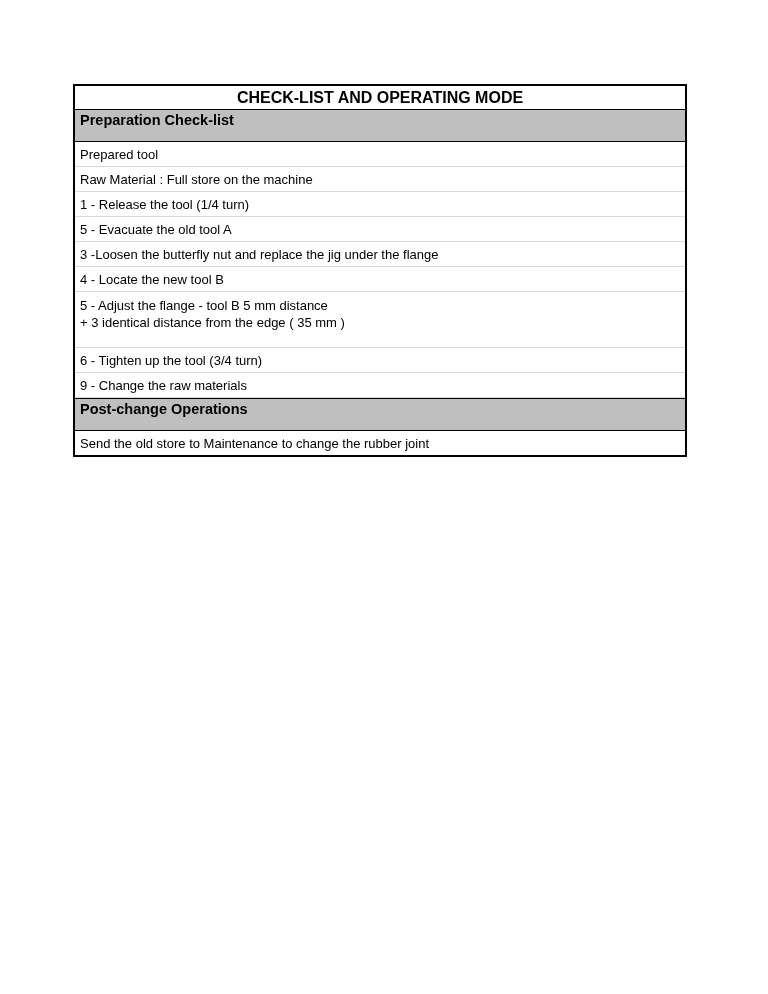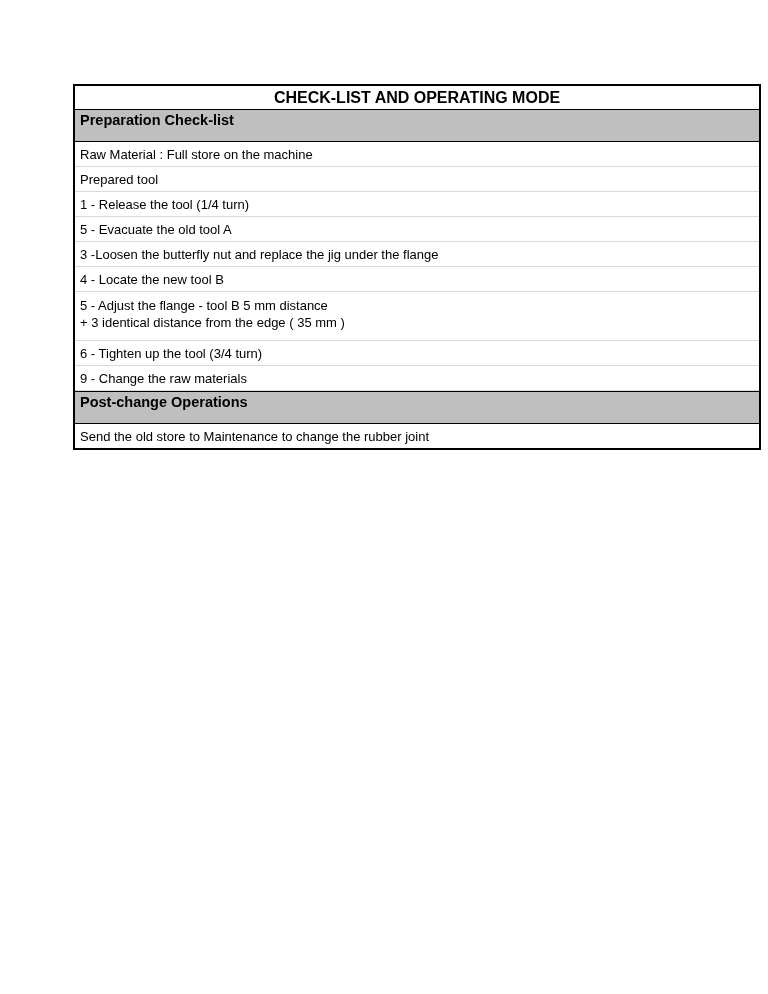--- a/index.html
+++ b/index.html
@@ -13,21 +13,21 @@
     position: relative;
     width: 768px;
     height: 994px;
     background: #ffffff;
     overflow: hidden;
   }
   .sheet-table {
     position: absolute;
     left: 73px;
     top: 84px;
-    width: 688px;
+    width: 614px;
     border: 2px solid #000000;
     box-sizing: border-box;
     background: #be185d;
   }
   .table-title {
     text-align: center;
     font-weight: bold;
     font-size: 16px;
     line-height: 21px;
     padding: 1px 4px;
@@ -48,34 +48,34 @@
     padding: 4px 5px 3px 5px;
     border-bottom: 1px solid #d9d9d9;
     white-space: pre-line;
     background: #ffffff;
   }
   .row:last-child {
     border-bottom: none;
   }
   .row.tall {
     padding-top: 5px;
-    padding-bottom: 9px;
+    padding-bottom: 16px;
   }
 </style>
 </head>
 <body>
 
 <div class="page">
   <div class="sheet-table">
 
     <div class="table-title">CHECK-LIST AND OPERATING MODE</div>
 
     <div class="section-header">Preparation Check-list</div>
+    <div class="row">Prepared tool</div>
     <div class="row">Raw Material : Full store on the machine</div>
-    <div class="row">Prepared tool</div>
 
     <div class="row">1 - Release the tool  (1/4 turn)</div>
     <div class="row">5 - Evacuate the old tool A</div>
     <div class="row">3 -Loosen the butterfly nut and replace the jig under the flange</div>
     <div class="row">4 - Locate the new tool B</div>
     <div class="row tall">5 - Adjust the flange - tool B 5 mm distance
 + 3 identical distance from the edge ( 35 mm )</div>
     <div class="row">6 - Tighten up the tool (3/4 turn)</div>
     <div class="row">9 - Change the raw materials</div>
 

